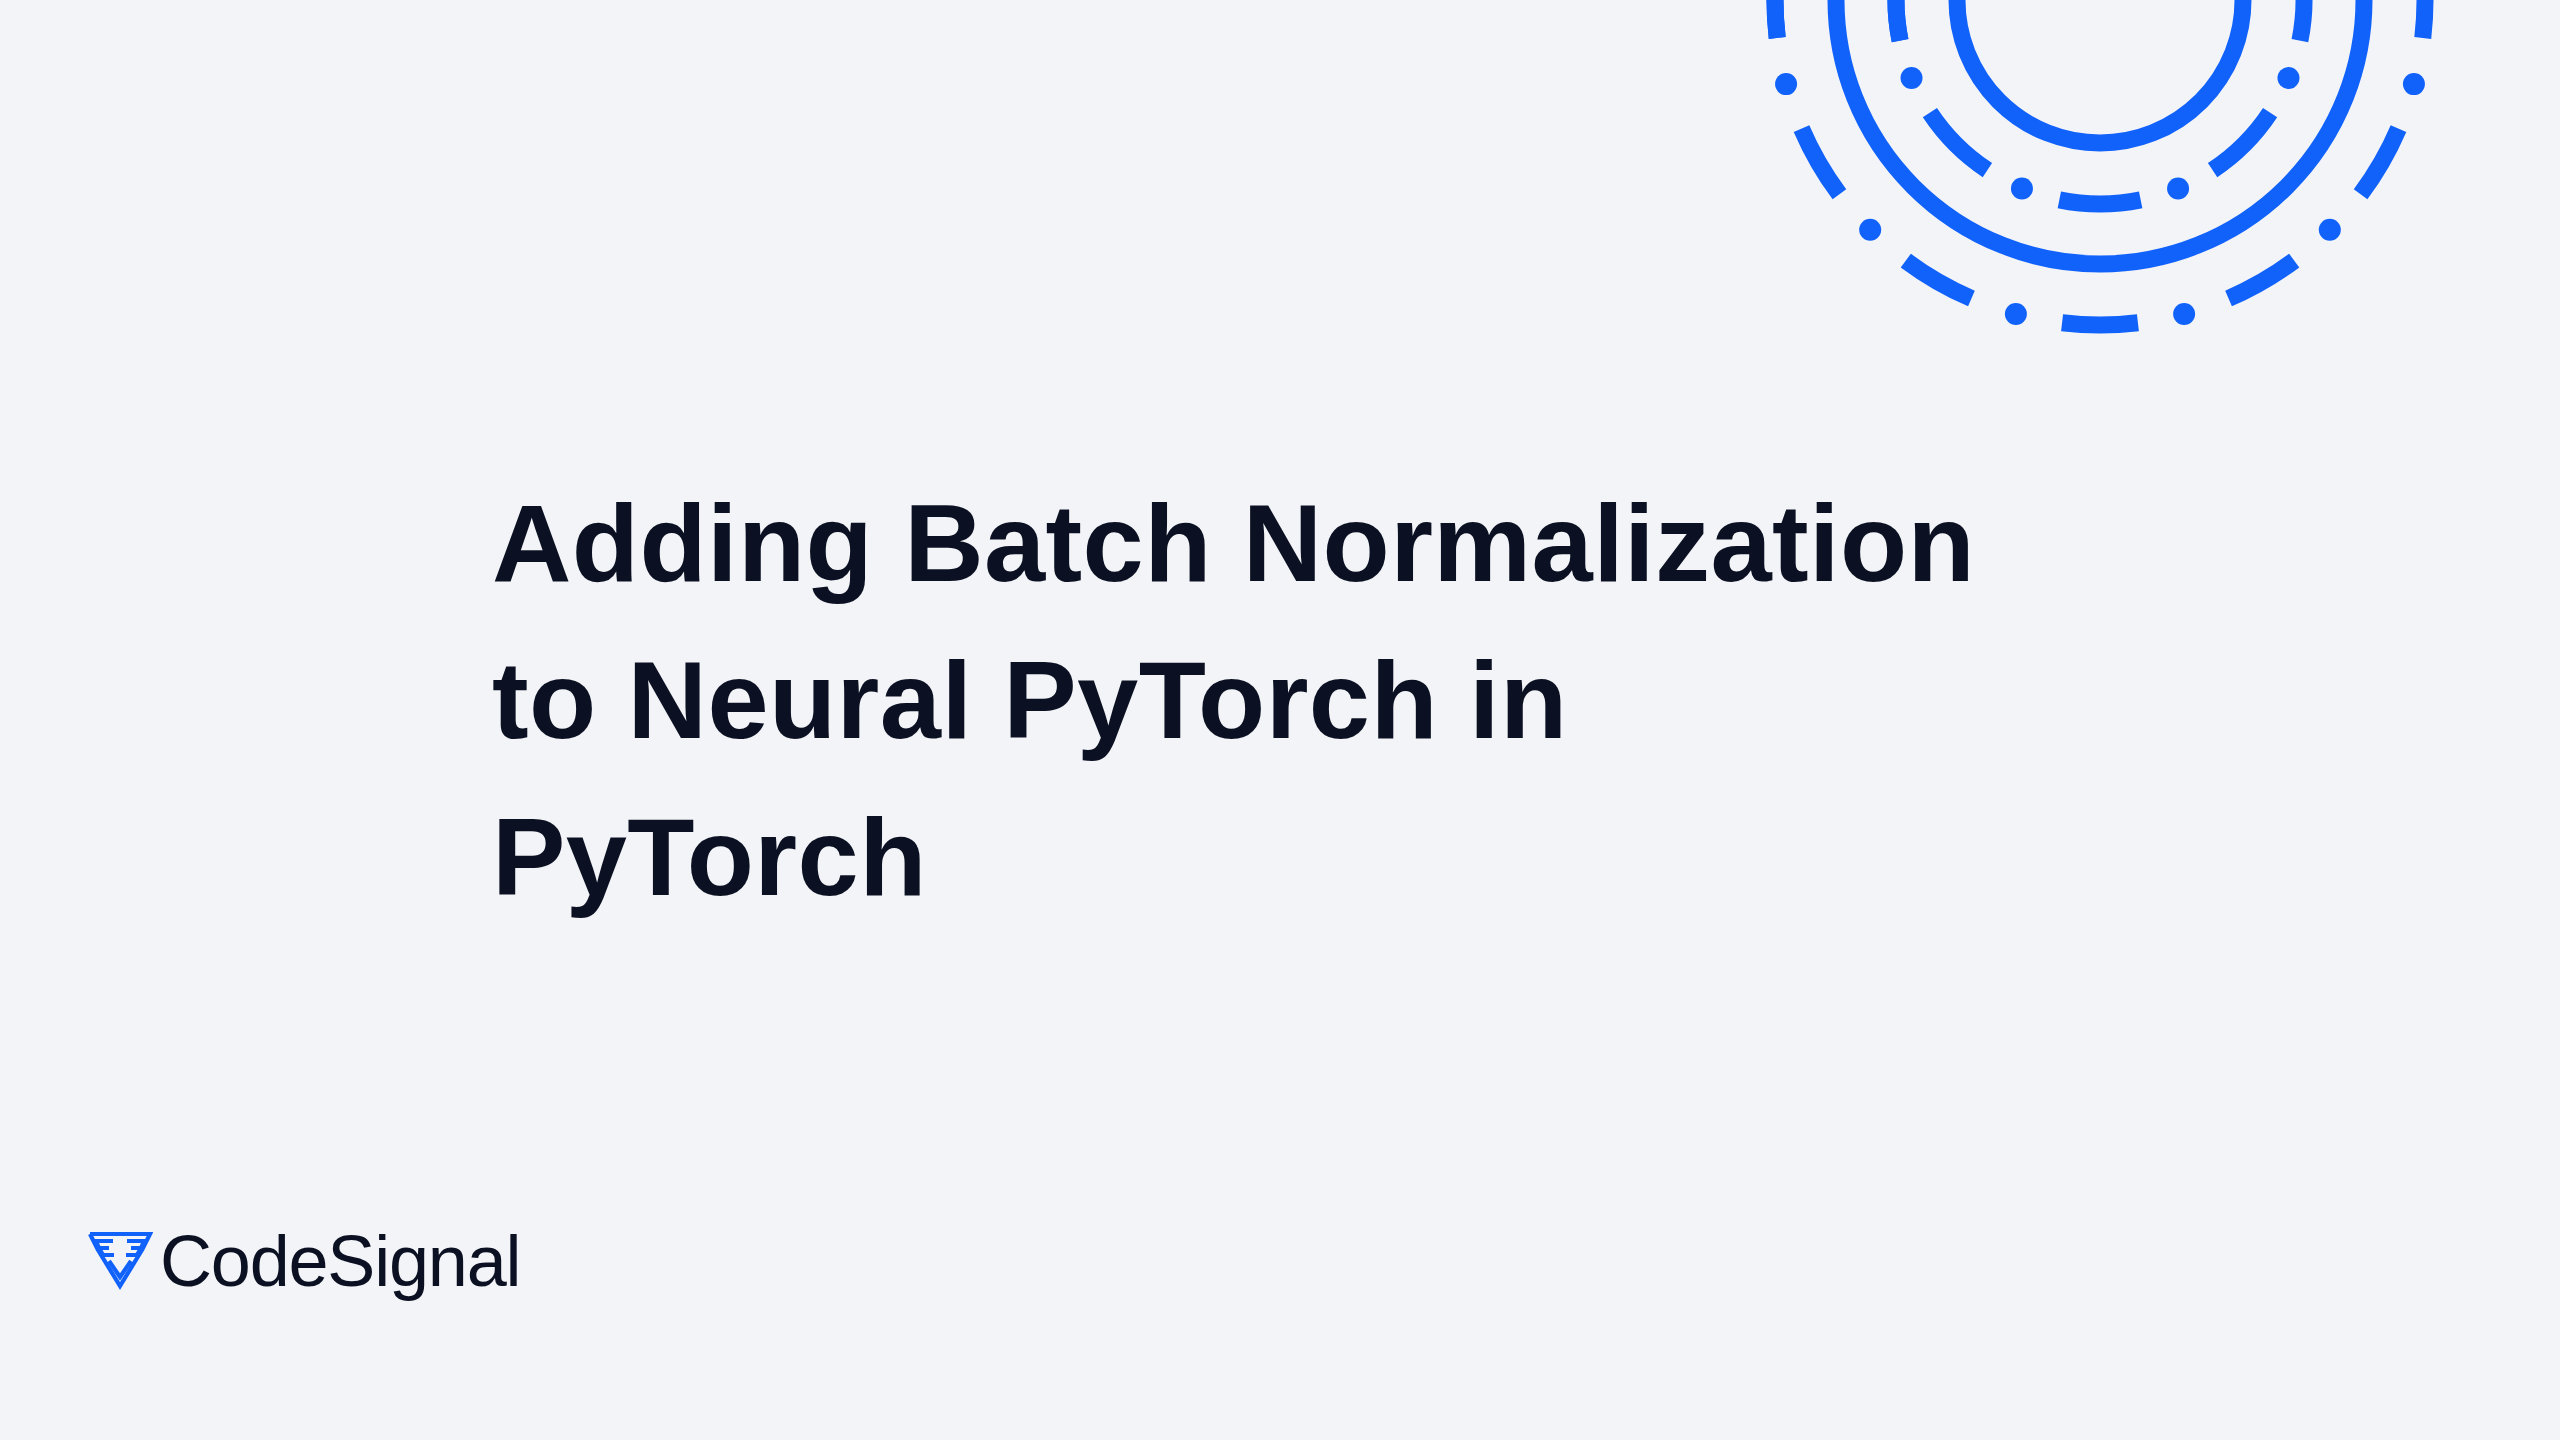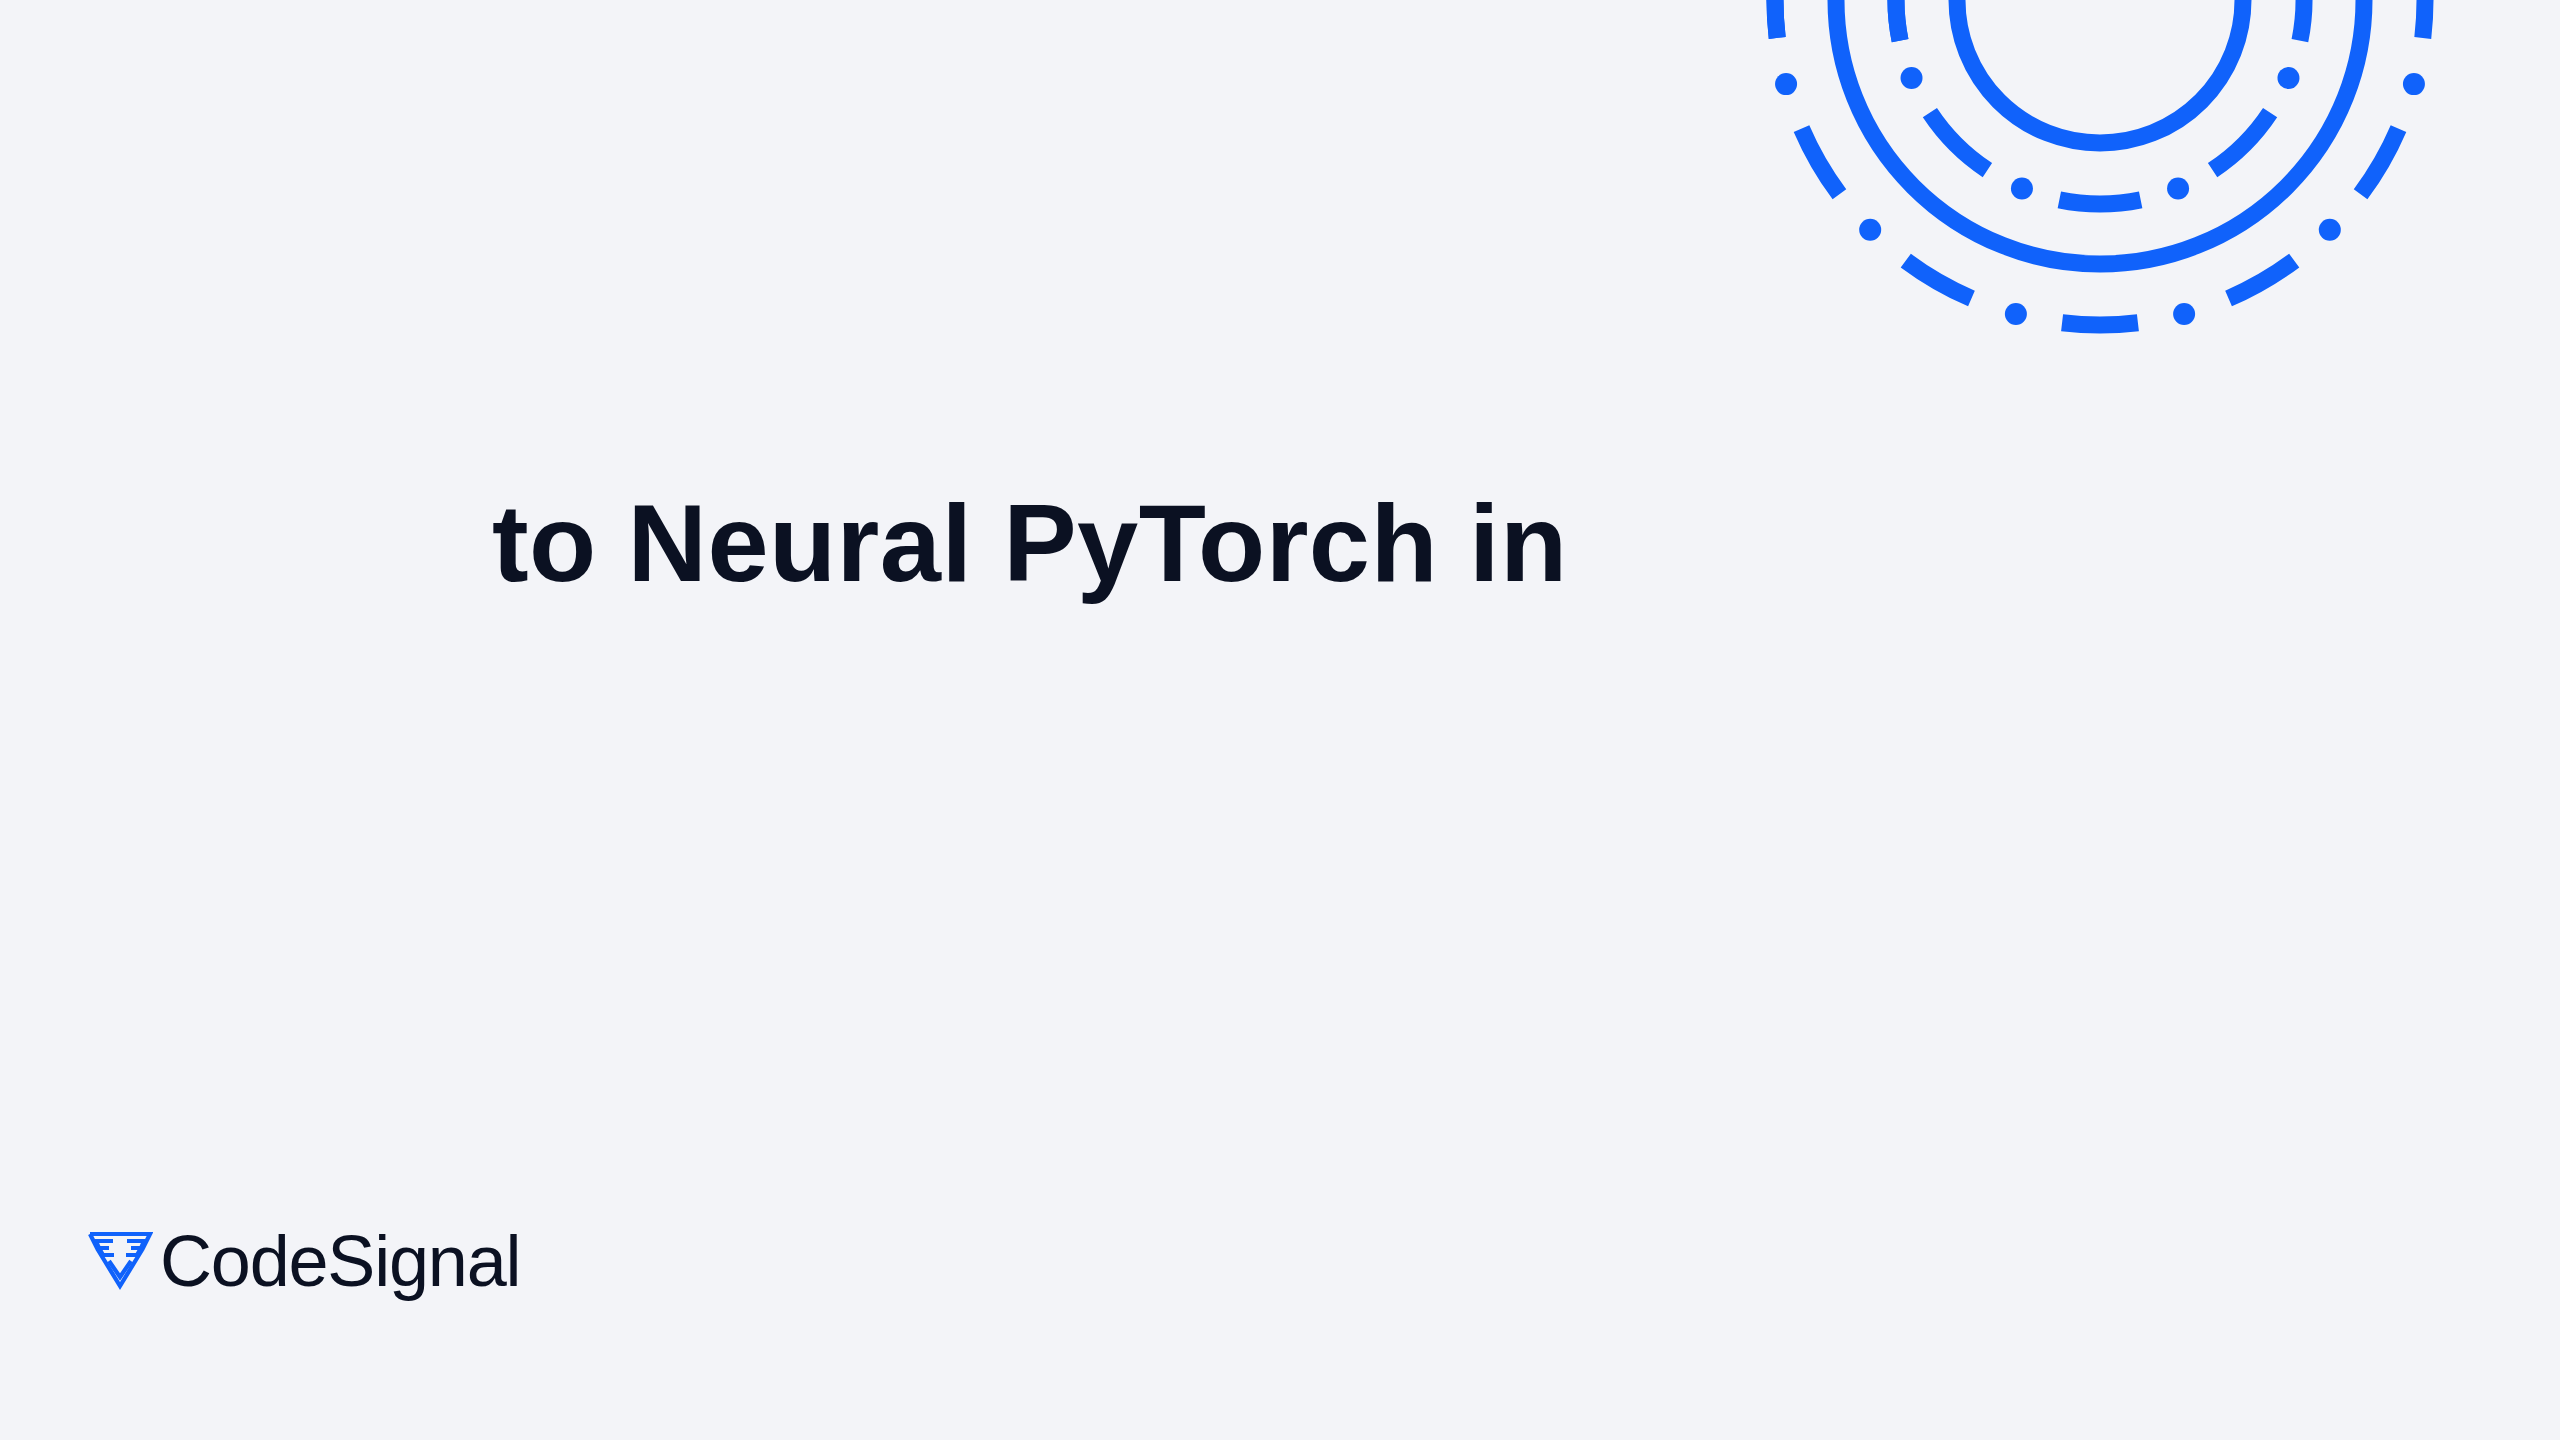--- a/index.html
+++ b/index.html
@@ -108,21 +108,23 @@
       <circle cx="2015.8838103416808" cy="313.9258935439472" r="11" fill="#1062fb" stroke="none"></circle>
       <circle cx="2015.8838103416808" cy="-313.9258935439472" r="11" fill="#1062fb" stroke="none"></circle>
       <circle cx="1870.1902961143721" cy="229.80970388562795" r="11" fill="#1062fb" stroke="none"></circle>
       <circle cx="1870.1902961143721" cy="-229.80970388562795" r="11" fill="#1062fb" stroke="none"></circle>
       <circle cx="1786.074106456053" cy="84.11618965831933" r="11" fill="#1062fb" stroke="none"></circle>
       <circle cx="1786.074106456053" cy="-84.11618965831933" r="11" fill="#1062fb" stroke="none"></circle>
     </g>
 </svg>
 
 <h1 class="title">
+  <span class="line">Adding Batch Normalization</span>
   <span class="line">to Neural PyTorch in</span>
+  <span class="line">PyTorch</span>
 </h1>
 
 <div class="brand">
   <svg class="brand-icon" viewBox="0 0 66 60" xmlns="http://www.w3.org/2000/svg">
     <g fill="none" stroke="#1062fb" stroke-width="4.2" stroke-linejoin="miter">
 
       <path d="M3 3 L63 3 L55 19 M3 3 L11 19 M11 19 L33 55 L55 19"></path>
 
       <path d="M26 10 L9 10 L12 17 L22 17 M12 17 L16 24 L27 24"></path>
 

